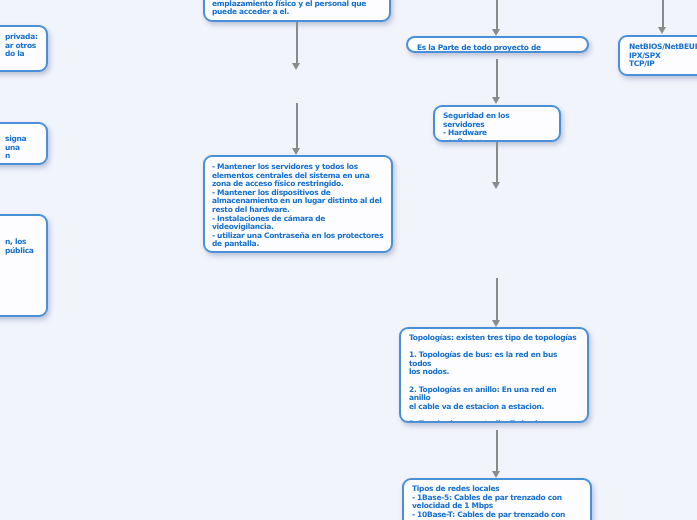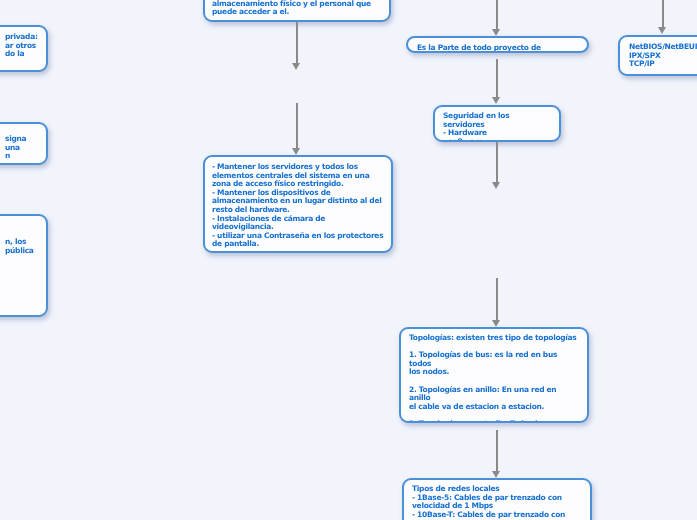--- a/index.html
+++ b/index.html
@@ -56,21 +56,21 @@
     <div class="txt" style="padding:11px 4px 4px 56px;">signa una
 n</div>
   </div>
 
   <div class="node" style="left:-53px;top:214px;width:101px;height:103px;">
     <div class="txt" style="padding:22px 4px 4px 56px;">n, los
 pública</div>
   </div>
 
   <div class="node bottom-align" style="left:203px;top:-40px;width:188px;height:62px;">
-    <div class="txt" style="padding:0 7px 3px 7px;">almacenamiento físico y el personal que
+    <div class="txt" style="padding:0 7px 3px 7px;">emplazamiento físico y el personal que
 puede acceder a el.</div>
   </div>
 
   <div class="arrow" style="left:292px;top:22px;height:48px;">
     <div class="line" style="height:41px;"></div>
       <div class="head" style="top:41px;"></div>
   </div>
 
 
   <div class="arrow" style="left:292px;top:103px;height:52px;">

